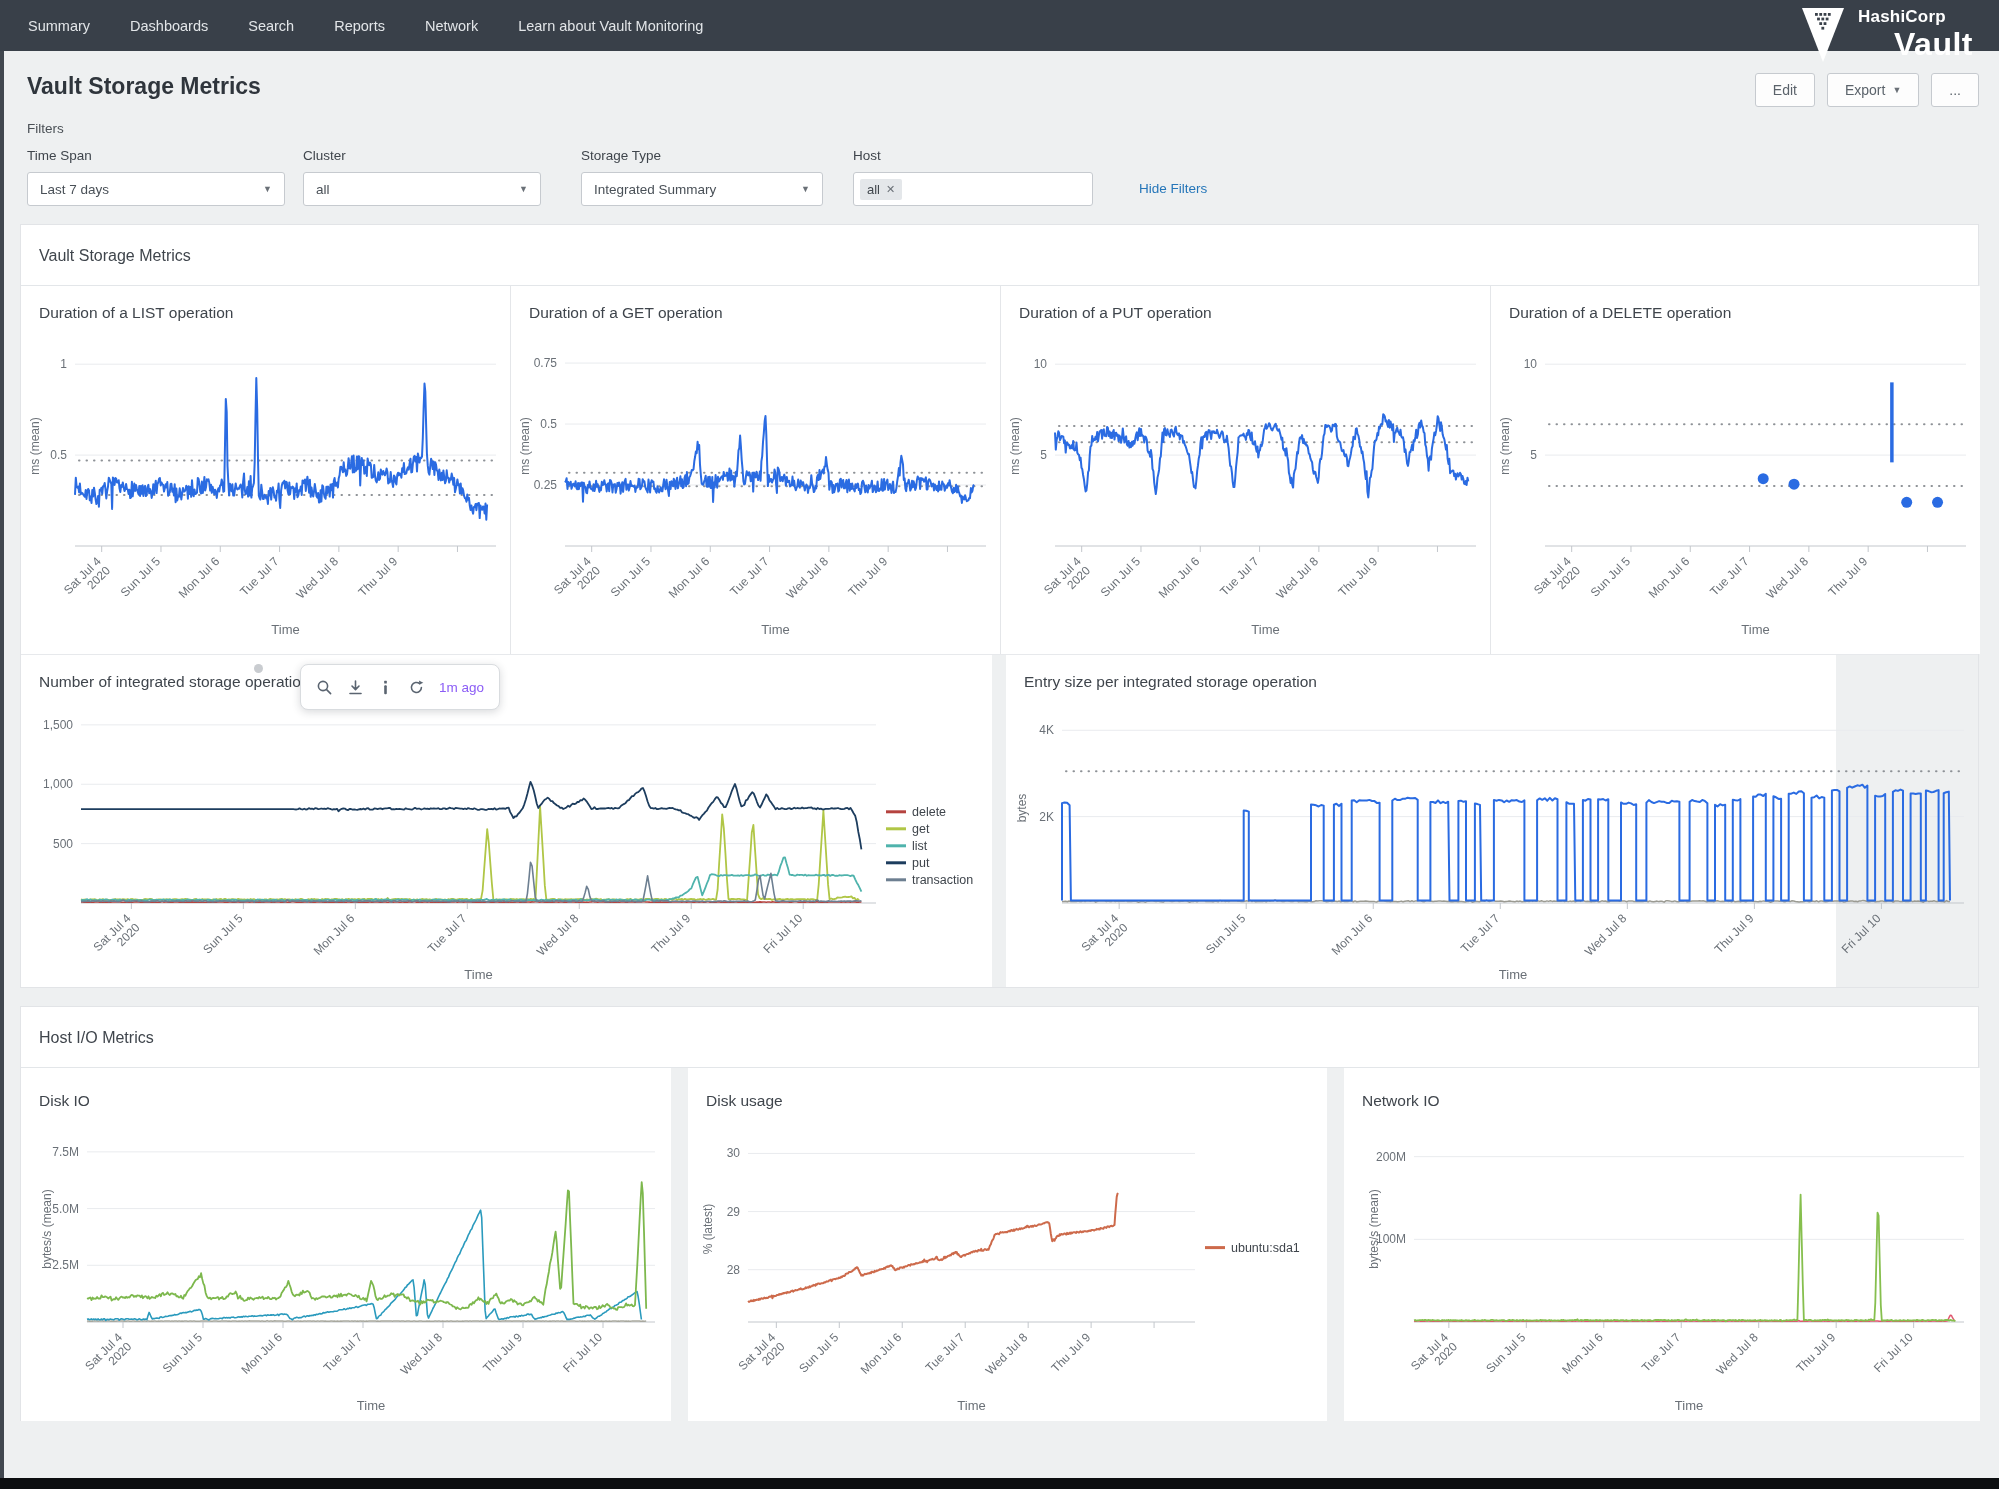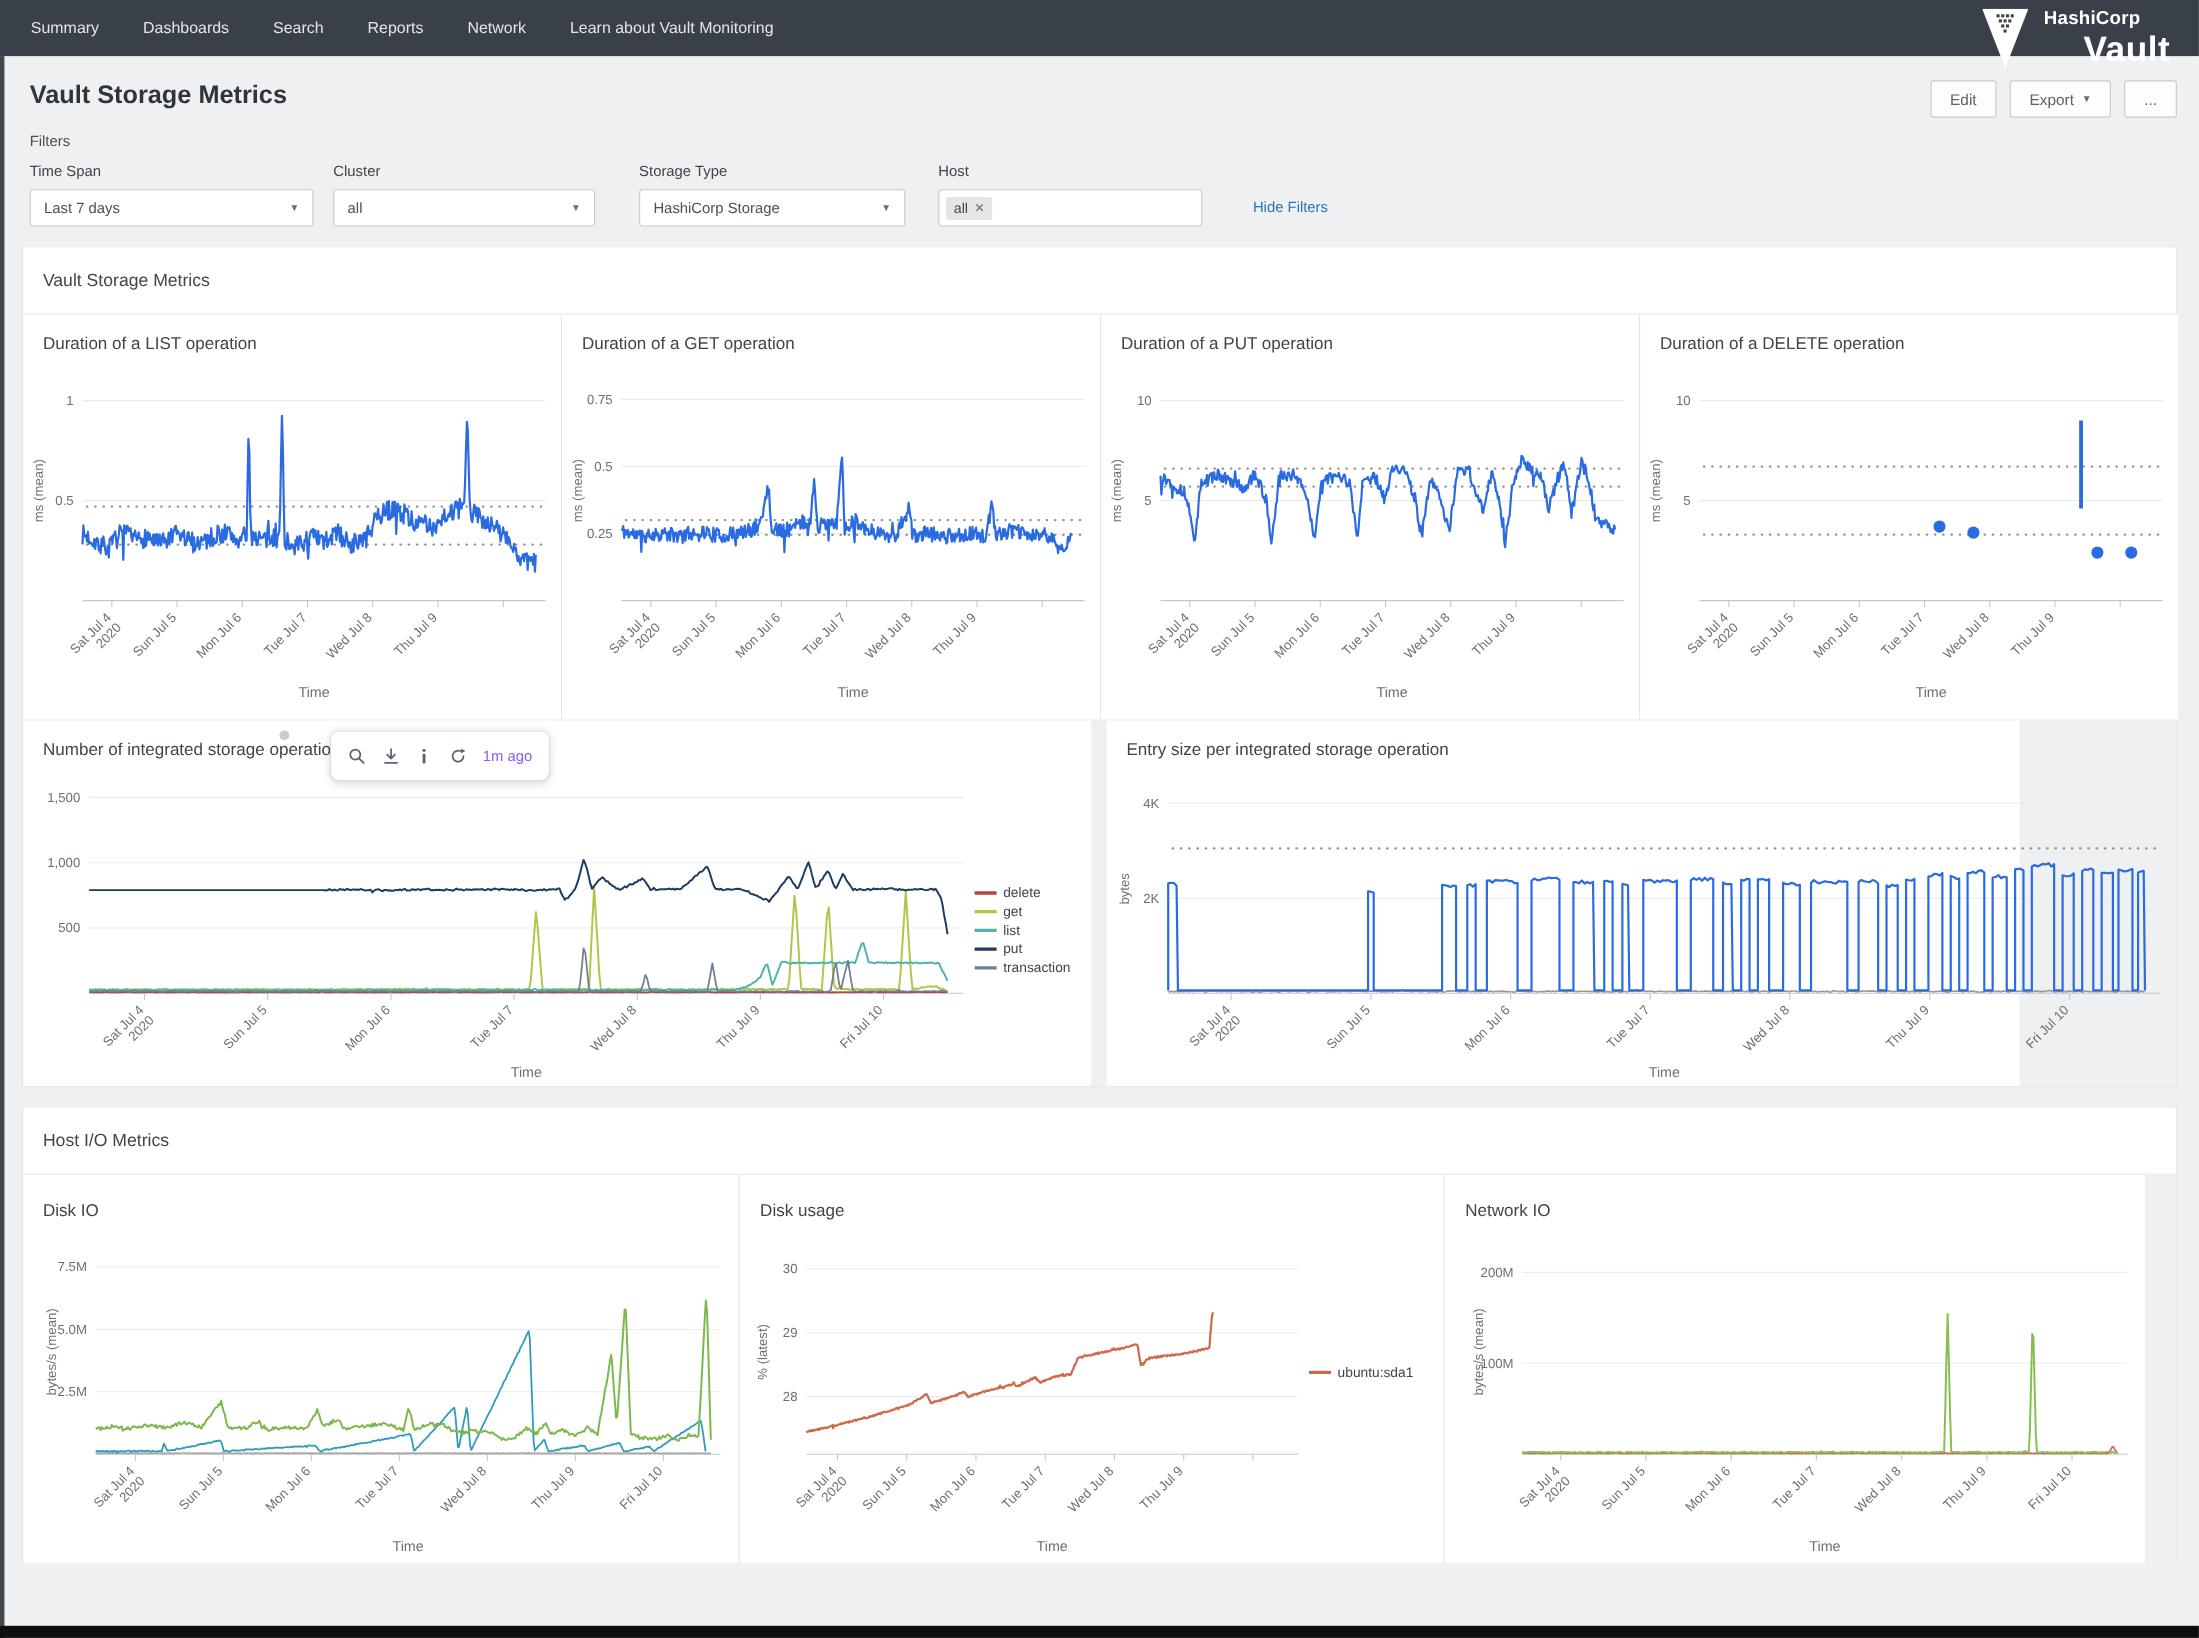--- a/index.html
+++ b/index.html
@@ -41,21 +41,21 @@
 
   
   .section { margin:18px 20px 0 20px; background:#fff; border:1px solid #e2e4e7; }
   .section-head { padding:22px 18px 20px 18px; font-size:16px; color:#3f454c;
     border-bottom:1px solid #e3e6e9; background:#fff; }
   .row { display:flex; }
   .row1 { gap:1px; background:#e4e6e9; }
   .row1 .chart-card { height:368px; }
   .row2 { gap:14px; background:#eef0f1; border-top:1px solid #e7e9ec; }
   .row2 .chart-card { height:332px; }
-  .row3 { gap:2px; background:#eef0f1; }
+  .row3 { gap:17px; background:#eef0f1; }
   .row3 .chart-card { height:353px; }
   .chart-card { background:#fff; }
   .chart-title { padding:18px 18px 0 18px; font-size:15.5px; color:#3f454c; }
   svg.chart { display:block; margin-top:8px; }
   svg text { font-family:"Liberation Sans", sans-serif; }
 
   
   .popup { position:absolute; left:300px; top:664px; width:200px; height:46px; background:#fff;
     border:1px solid #d9dcdf; border-radius:8px; box-shadow:0 2px 8px rgba(40,45,55,.18);
     display:flex; align-items:center; justify-content:space-between; padding:0 15px; z-index:20;}
@@ -126,21 +126,21 @@
   <div class="ffield" style="width:238px; margin-right:40px;">
     <span class="flabel">Cluster</span>
     <div class="fselect">
       <span>all</span>
       <span class="caret">▼</span>
     </div>
   </div>
   <div class="ffield" style="width:242px; margin-right:30px;">
     <span class="flabel">Storage Type</span>
     <div class="fselect">
-      <span>HashiCorp Storage</span>
+      <span>Integrated Summary</span>
       <span class="caret">▼</span>
     </div>
   </div>
   <div class="ffield" style="width:240px;">
     <span class="flabel">Host</span>
     <div class="finput">
       <span class="chip">
         <span>all</span>
         <span class="chip-x">✕</span>
       </span>

